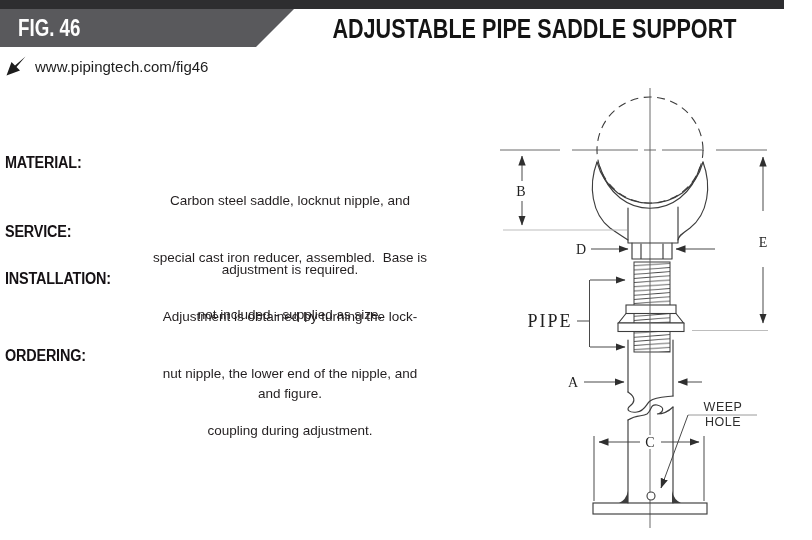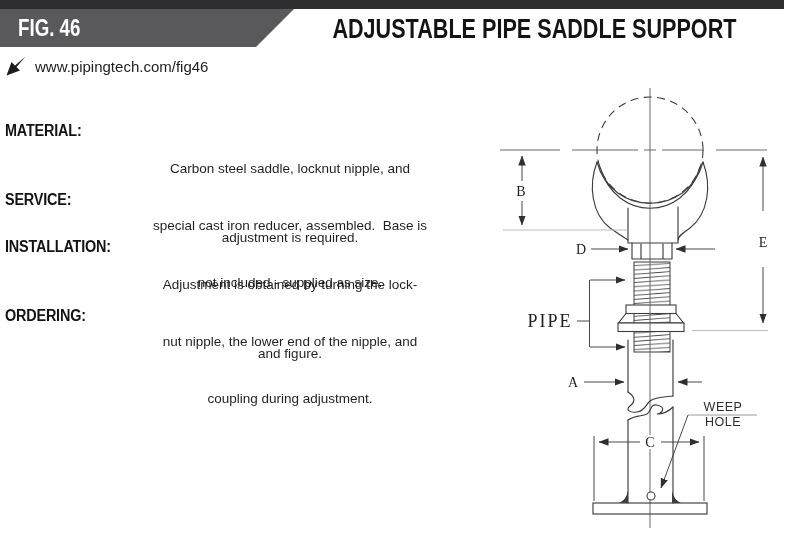--- a/index.html
+++ b/index.html
@@ -9,21 +9,21 @@
   .fig-bar{position:absolute;left:0;top:9px;width:294px;height:38px;background:#59595c;
            clip-path:polygon(0 0,100% 0,calc(100% - 38px) 100%,0 100%);}
   .fig-label{position:absolute;left:18px;top:0;line-height:38px;font-size:24px;font-weight:bold;
              color:#fdfdfd;transform:scaleX(.78);transform-origin:0 50%;white-space:nowrap;}
   .page-title{position:absolute;left:290px;top:14px;width:424px;height:30px;line-height:30px;
               text-align:center;font-size:27px;font-weight:bold;color:#141414;
               transform:scaleX(.8);transform-origin:center;white-space:nowrap;}
   .url-row{position:absolute;left:5px;top:55px;display:flex;align-items:center;gap:8px;}
   .url-row svg{display:block;}
   .url-text{font-size:15px;color:#1d1d1d;}
-  .spec{position:absolute;left:5px;display:flex;}
+  .spec{position:absolute;left:5px;display:flex;margin-top:32px;}
   .spec-label{width:112px;flex:none;font-size:16px;font-weight:bold;line-height:19px;color:#151114;
               transform:scaleX(.9);transform-origin:0 0;letter-spacing:-.2px;white-space:nowrap;}
   .spec-text{margin-left:5px;width:336px;font-size:13.5px;line-height:19px;color:#231f20;
              white-space:pre-wrap;text-align:center;}
   svg.diagram{position:absolute;left:0;top:0;pointer-events:none;}
   .ln{fill:none;stroke:#3d3d3d;stroke-width:1.15;stroke-linecap:round;}
   .dash{fill:none;stroke:#3d3d3d;stroke-width:1.1;stroke-dasharray:8 5.5;}
   .cl{fill:none;stroke:#5a5a5a;stroke-width:.9;}
   .dim{fill:none;stroke:#3f3f3f;stroke-width:.95;}
   .lt{fill:none;stroke:#bdbdbd;stroke-width:1;}
@@ -70,21 +70,21 @@
 
   <div class="spec" style="top:237px">
     <div class="spec-label">INSTALLATION:</div>
     <div class="spec-text">
       <div>Adjustment is obtained by turning the lock-</div>
       <div>nut nipple, the lower end of the nipple, and</div>
       <div>coupling during adjustment.</div>
     </div>
   </div>
 
-  <div class="spec" style="top:306px">
+  <div class="spec" style="top:314px">
     <div class="spec-label">ORDERING:</div>
     <div class="spec-text">
       <div>and figure.</div>
     </div>
   </div>
 
   <svg class="diagram" width="812" height="540" viewBox="0 0 812 540">
     <defs>
       <marker id="ah" viewBox="0 0 10 8" refX="9.5" refY="4" markerWidth="10" markerHeight="8" orient="auto-start-reverse" markerUnits="userSpaceOnUse">
         <path d="M0 0.3 L10 4 L0 7.7 Z" fill="#2f2f2f"></path>

